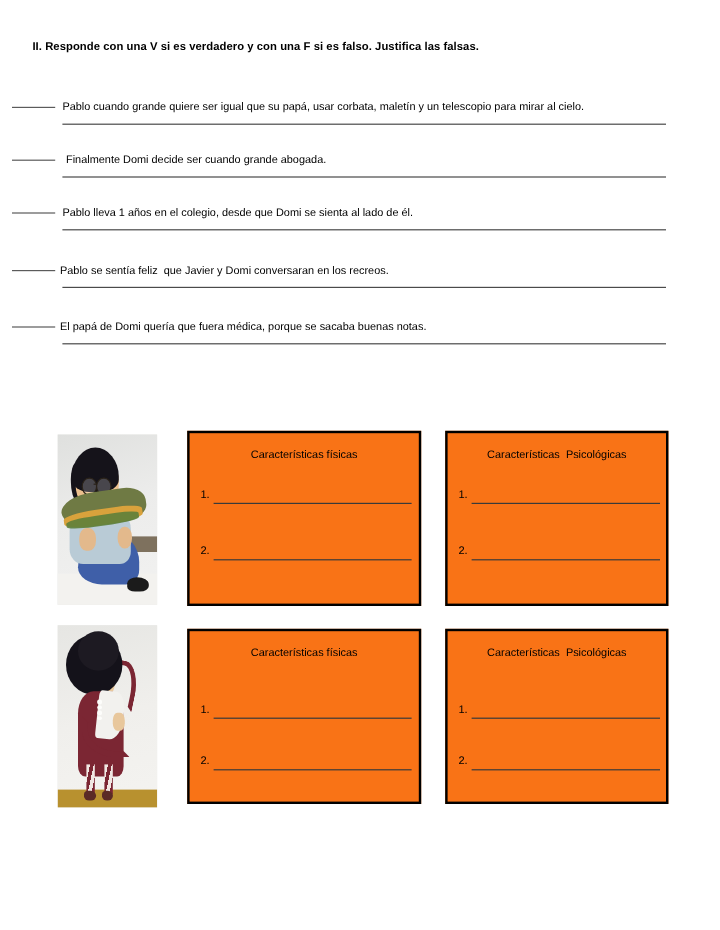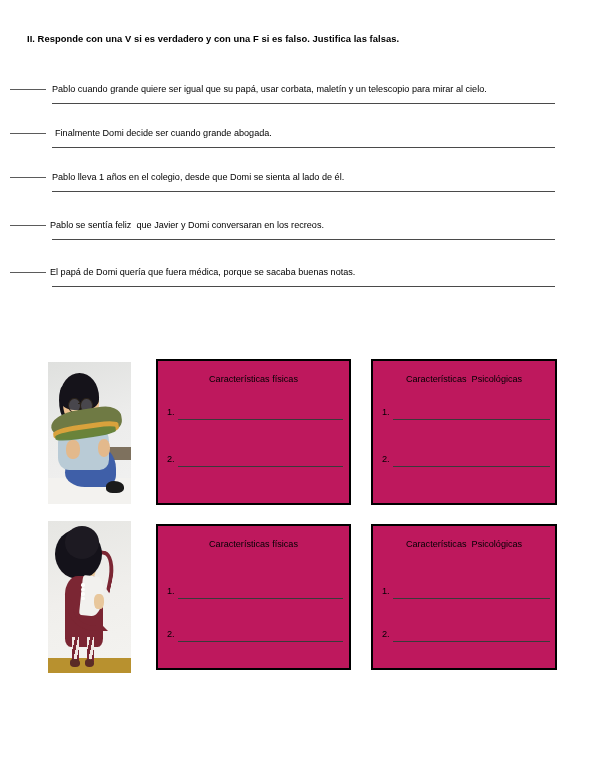--- a/index.html
+++ b/index.html
@@ -71,21 +71,21 @@
   .photo {
     position: absolute;
     overflow: hidden;
     background: #e9e9e7;
   }
 
   .char-box {
     position: absolute;
     box-sizing: border-box;
     border: 2.2px solid #000000;
-    background: #be185d;
+    background: #f97316;
   }
   .char-box-title {
     position: absolute;
     top: 13px;
     left: 0;
     width: 100%;
     text-align: center;
     font-size: 9.1px;
     white-space: pre;
   }

